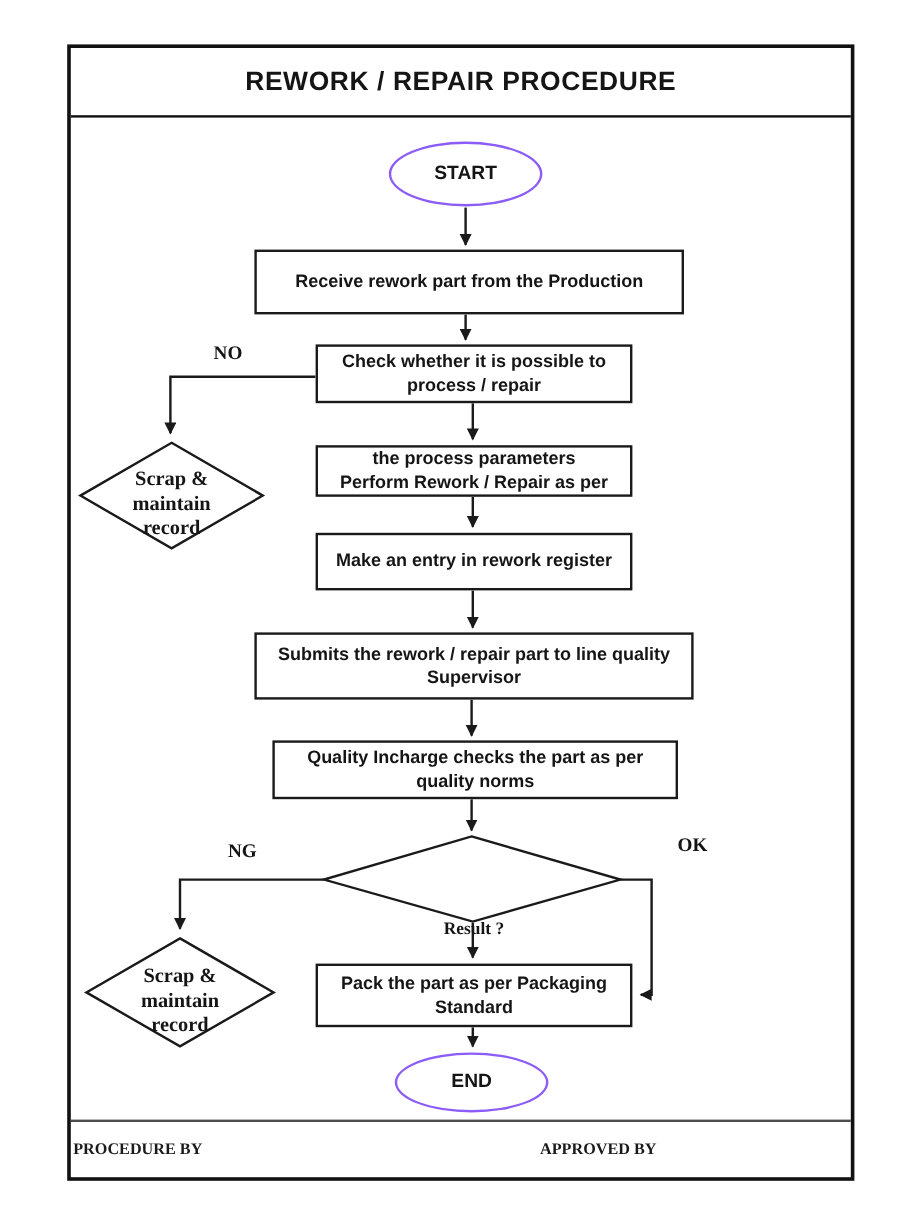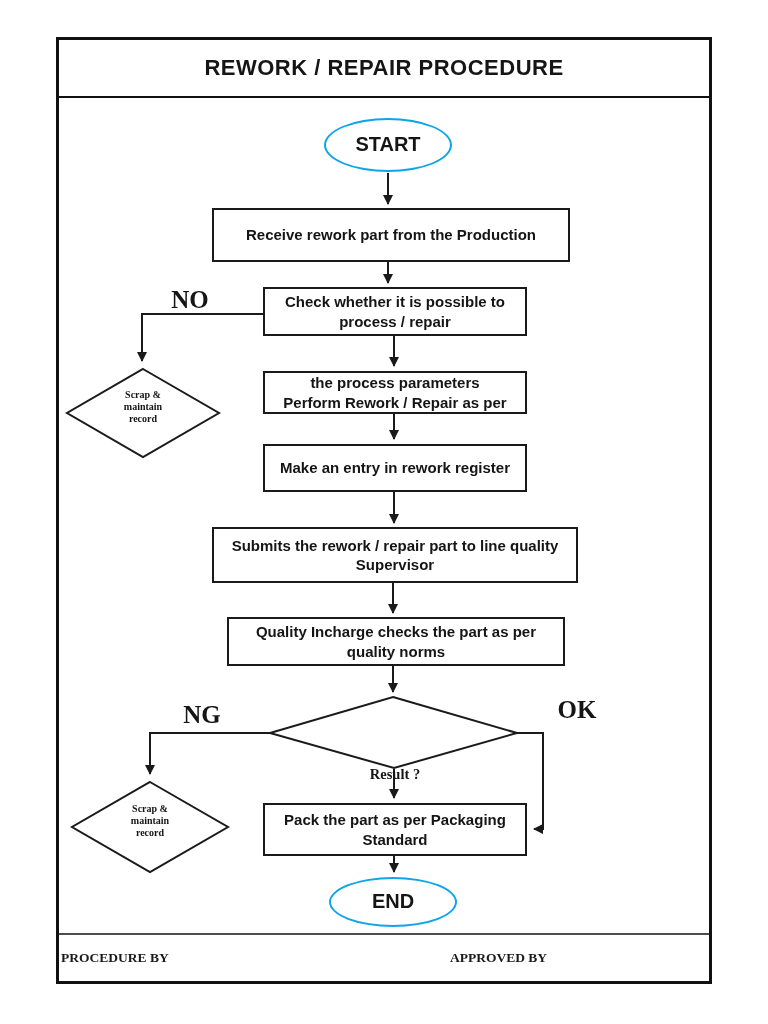--- a/index.html
+++ b/index.html
@@ -27,32 +27,32 @@
   }
   .footer-prepared{position:absolute;left:2px;top:15px;}
   .footer-approved{position:absolute;left:391px;top:15px;}
   svg.connectors{position:absolute;left:0;top:0;width:768px;height:1024px;z-index:2;}
   .node{
     position:absolute;z-index:3;box-sizing:border-box;background:#fff;
     display:flex;flex-direction:column;align-items:center;justify-content:center;
     text-align:center;font-weight:bold;font-size:15px;line-height:1.28;color:#151515;
   }
   .proc{border:2px solid #1a1a1a;padding:13px 2px;}
-  .oval{border:2px solid #0ea5e9;border-radius:50%;font-size:20px;}
+  .oval{border:2px solid #8b5cf6;border-radius:50%;font-size:16px;}
   .line{display:block;}
   .diamond-text{
     position:absolute;z-index:3;text-align:center;
     font-family:"Liberation Serif","DejaVu Serif",serif;font-weight:bold;color:#151515;
   }
-  .scrap-text{font-size:10px;line-height:1.22;}
+  .scrap-text{font-size:17px;line-height:1.22;}
   .result-text{font-size:14.5px;margin-top:42px;}
   .branch-label{
     position:absolute;z-index:3;text-align:center;
     font-family:"Liberation Serif","DejaVu Serif",serif;font-weight:bold;
-    font-size:25px;color:#151515;
+    font-size:16px;color:#151515;
   }
 </style>
 </head>
 <body>
 
 <div class="page-frame">
   <div class="title-bar">
     <h1>REWORK / REPAIR PROCEDURE</h1>
   </div>
   <div class="footer-bar">

